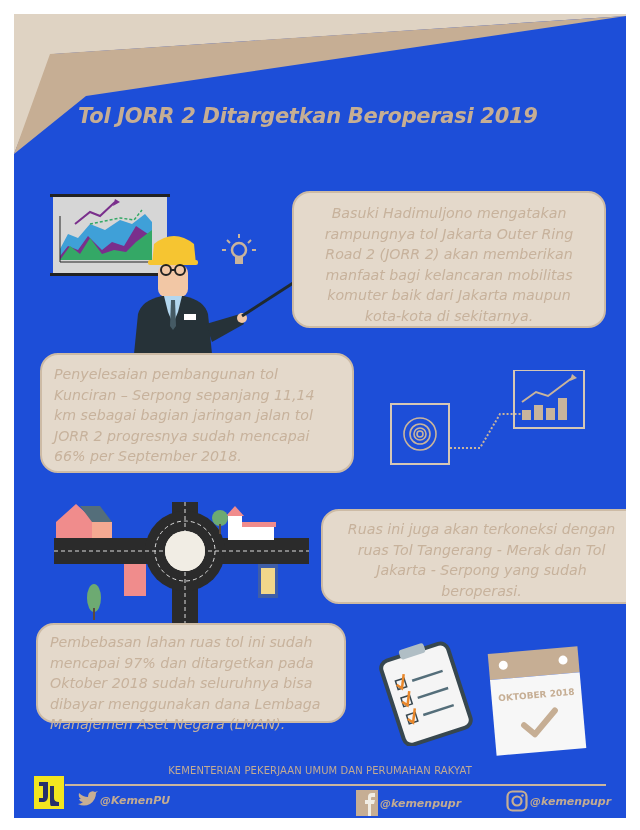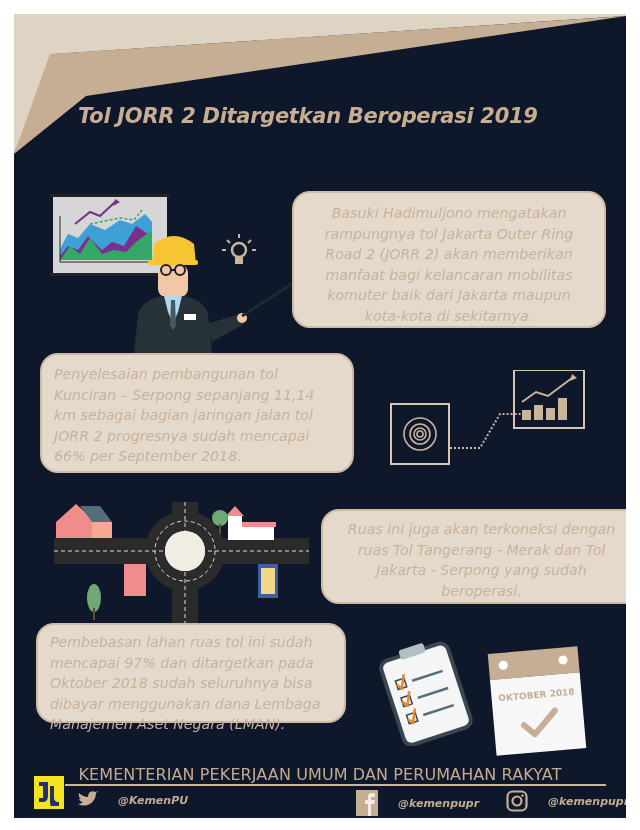--- a/index.html
+++ b/index.html
@@ -1,24 +1,24 @@
 <!DOCTYPE html>
 <html><head>
 <meta charset="utf-8">
 <style>
   html,body{margin:0;padding:0;background:#ffffff;}
   body{width:640px;height:830px;position:relative;overflow:hidden;font-family:"DejaVu Sans",sans-serif;}
-  .page{position:absolute;left:14px;top:14px;width:612px;height:804px;background:#0f172a;overflow:hidden;}
+  .page{position:absolute;left:14px;top:14px;width:612px;height:804px;background:#1d4ed8;overflow:hidden;}
   .abs{position:absolute;}
   .title{position:absolute;left:64px;top:90px;width:520px;font-family:"DejaVu Sans",sans-serif;font-weight:bold;font-style:italic;font-size:21px;color:#c6ae94;letter-spacing:-0.3px;white-space:nowrap;}
   .box{position:absolute;background:#e4d9cb;border:2px solid #cdbba5;border-radius:18px;color:#c7b29c;font-style:italic;font-size:14.2px;line-height:20.5px;box-sizing:border-box;}
   .box.center{text-align:center;}
-  .footer-org{position:absolute;left:0;width:612px;top:751px;text-align:center;font-size:16px;color:#c2ab93;letter-spacing:0.1px;}
+  .footer-org{position:absolute;left:0;width:612px;top:751px;text-align:center;font-size:10px;color:#c2ab93;letter-spacing:0.1px;}
   .footer-line{position:absolute;left:51px;top:770px;width:541px;height:2px;background:#cbb59d;}
-  .social{position:absolute;top:776px;display:flex;align-items:center;gap:20px;font-size:11px;font-style:italic;font-weight:bold;color:#c2ab93;}
+  .social{position:absolute;top:776px;display:flex;align-items:center;gap:2px;font-size:11px;font-style:italic;font-weight:bold;color:#c2ab93;}
 </style>
 </head>
 <body>
 
 <div class="page">
 
   <svg class="abs" style="left:0;top:0" width="612" height="160">
     <polygon points="0,0 612,0 612,2 40,40 0,140" fill="#dfd3c3"></polygon>
     <polygon points="36,40 612,2 72,82 0,140" fill="#c6ae94"></polygon>
   </svg>

